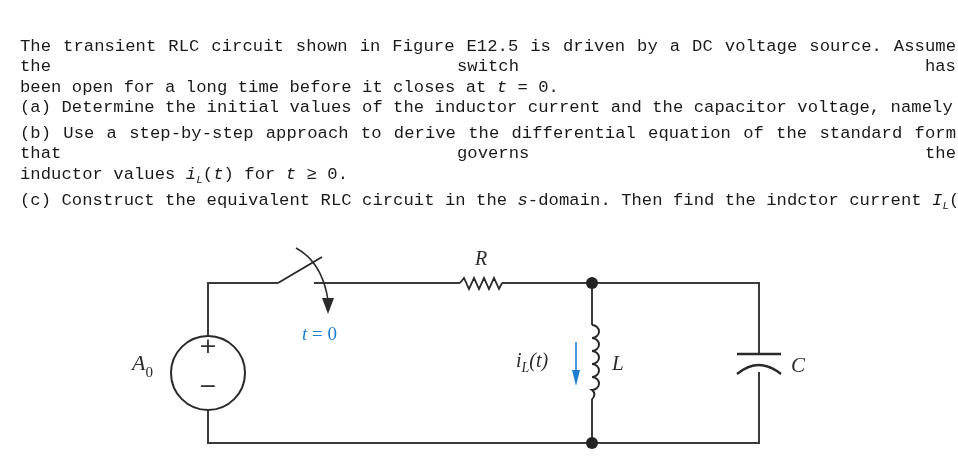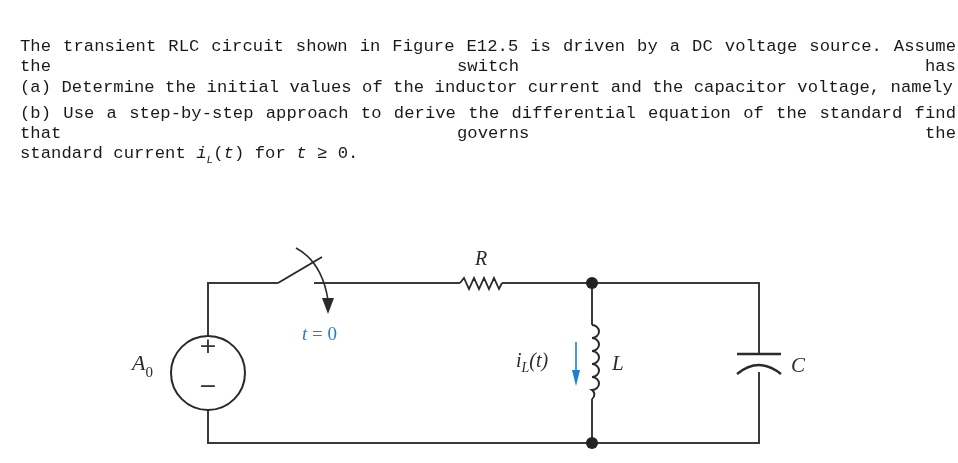--- a/index.html
+++ b/index.html
@@ -12,23 +12,25 @@
   .line.just { text-align: justify; text-align-last: justify; white-space: normal; }
   svg.circuit { position: absolute; left: 0; top: 0; }
   .lbl { font-family: "Liberation Serif", "DejaVu Serif", serif; font-style: italic; fill: #2b2b2b; }
   .blue { fill: #1f7fd0; }
 </style>
 </head>
 <body>
 
 <div class="problem">
   <span class="line just">The transient RLC circuit shown in Figure E12.5 is driven by a DC voltage source. Assume the switch has</span>
+  <span class="line"><span>been open for a long time before it closes at </span><i>t</i><span> = 0.</span></span>
   <span class="line"><span>(a) Determine the initial values of the inductor current and the capacitor voltage, namely </span><i>i</i><sub><i style="font-size:11px">L</i></sub><span>(3) and </span><i>v</i><sub><i style="font-size:11px">C</i></sub><span>(0).</span></span>
-  <span class="line just">(b) Use a step-by-step approach to derive the differential equation of the standard find that governs the</span>
-  <span class="line"><span>standard current </span><i>i</i><sub><i style="font-size:11px">L</i></sub><span>(</span><i>t</i><span>) for </span><i>t</i><span> ≥ 0.</span></span>
+  <span class="line just">(b) Use a step-by-step approach to derive the differential equation of the standard form that governs the</span>
+  <span class="line"><span>inductor values </span><i>i</i><sub><i style="font-size:11px">L</i></sub><span>(</span><i>t</i><span>) for </span><i>t</i><span> ≥ 0.</span></span>
+  <span class="line"><span>(c) Construct the equivalent RLC circuit in the </span><i>s</i><span>-domain. Then find the indctor current </span><i>I</i><sub><i style="font-size:11px">L</i></sub><span>(</span><i>s</i><span>).</span></span>
 </div>
 
 <svg class="circuit" width="958" height="463" viewBox="0 0 958 463">
   <g stroke="#3a3a3a" stroke-width="2" fill="none">
 
     <polyline points="208,336 208,283 278,283"></polyline>
 
     <polyline points="208,410 208,443 592,443"></polyline>
 
     <line x1="314" y1="283" x2="460" y2="283"></line>

